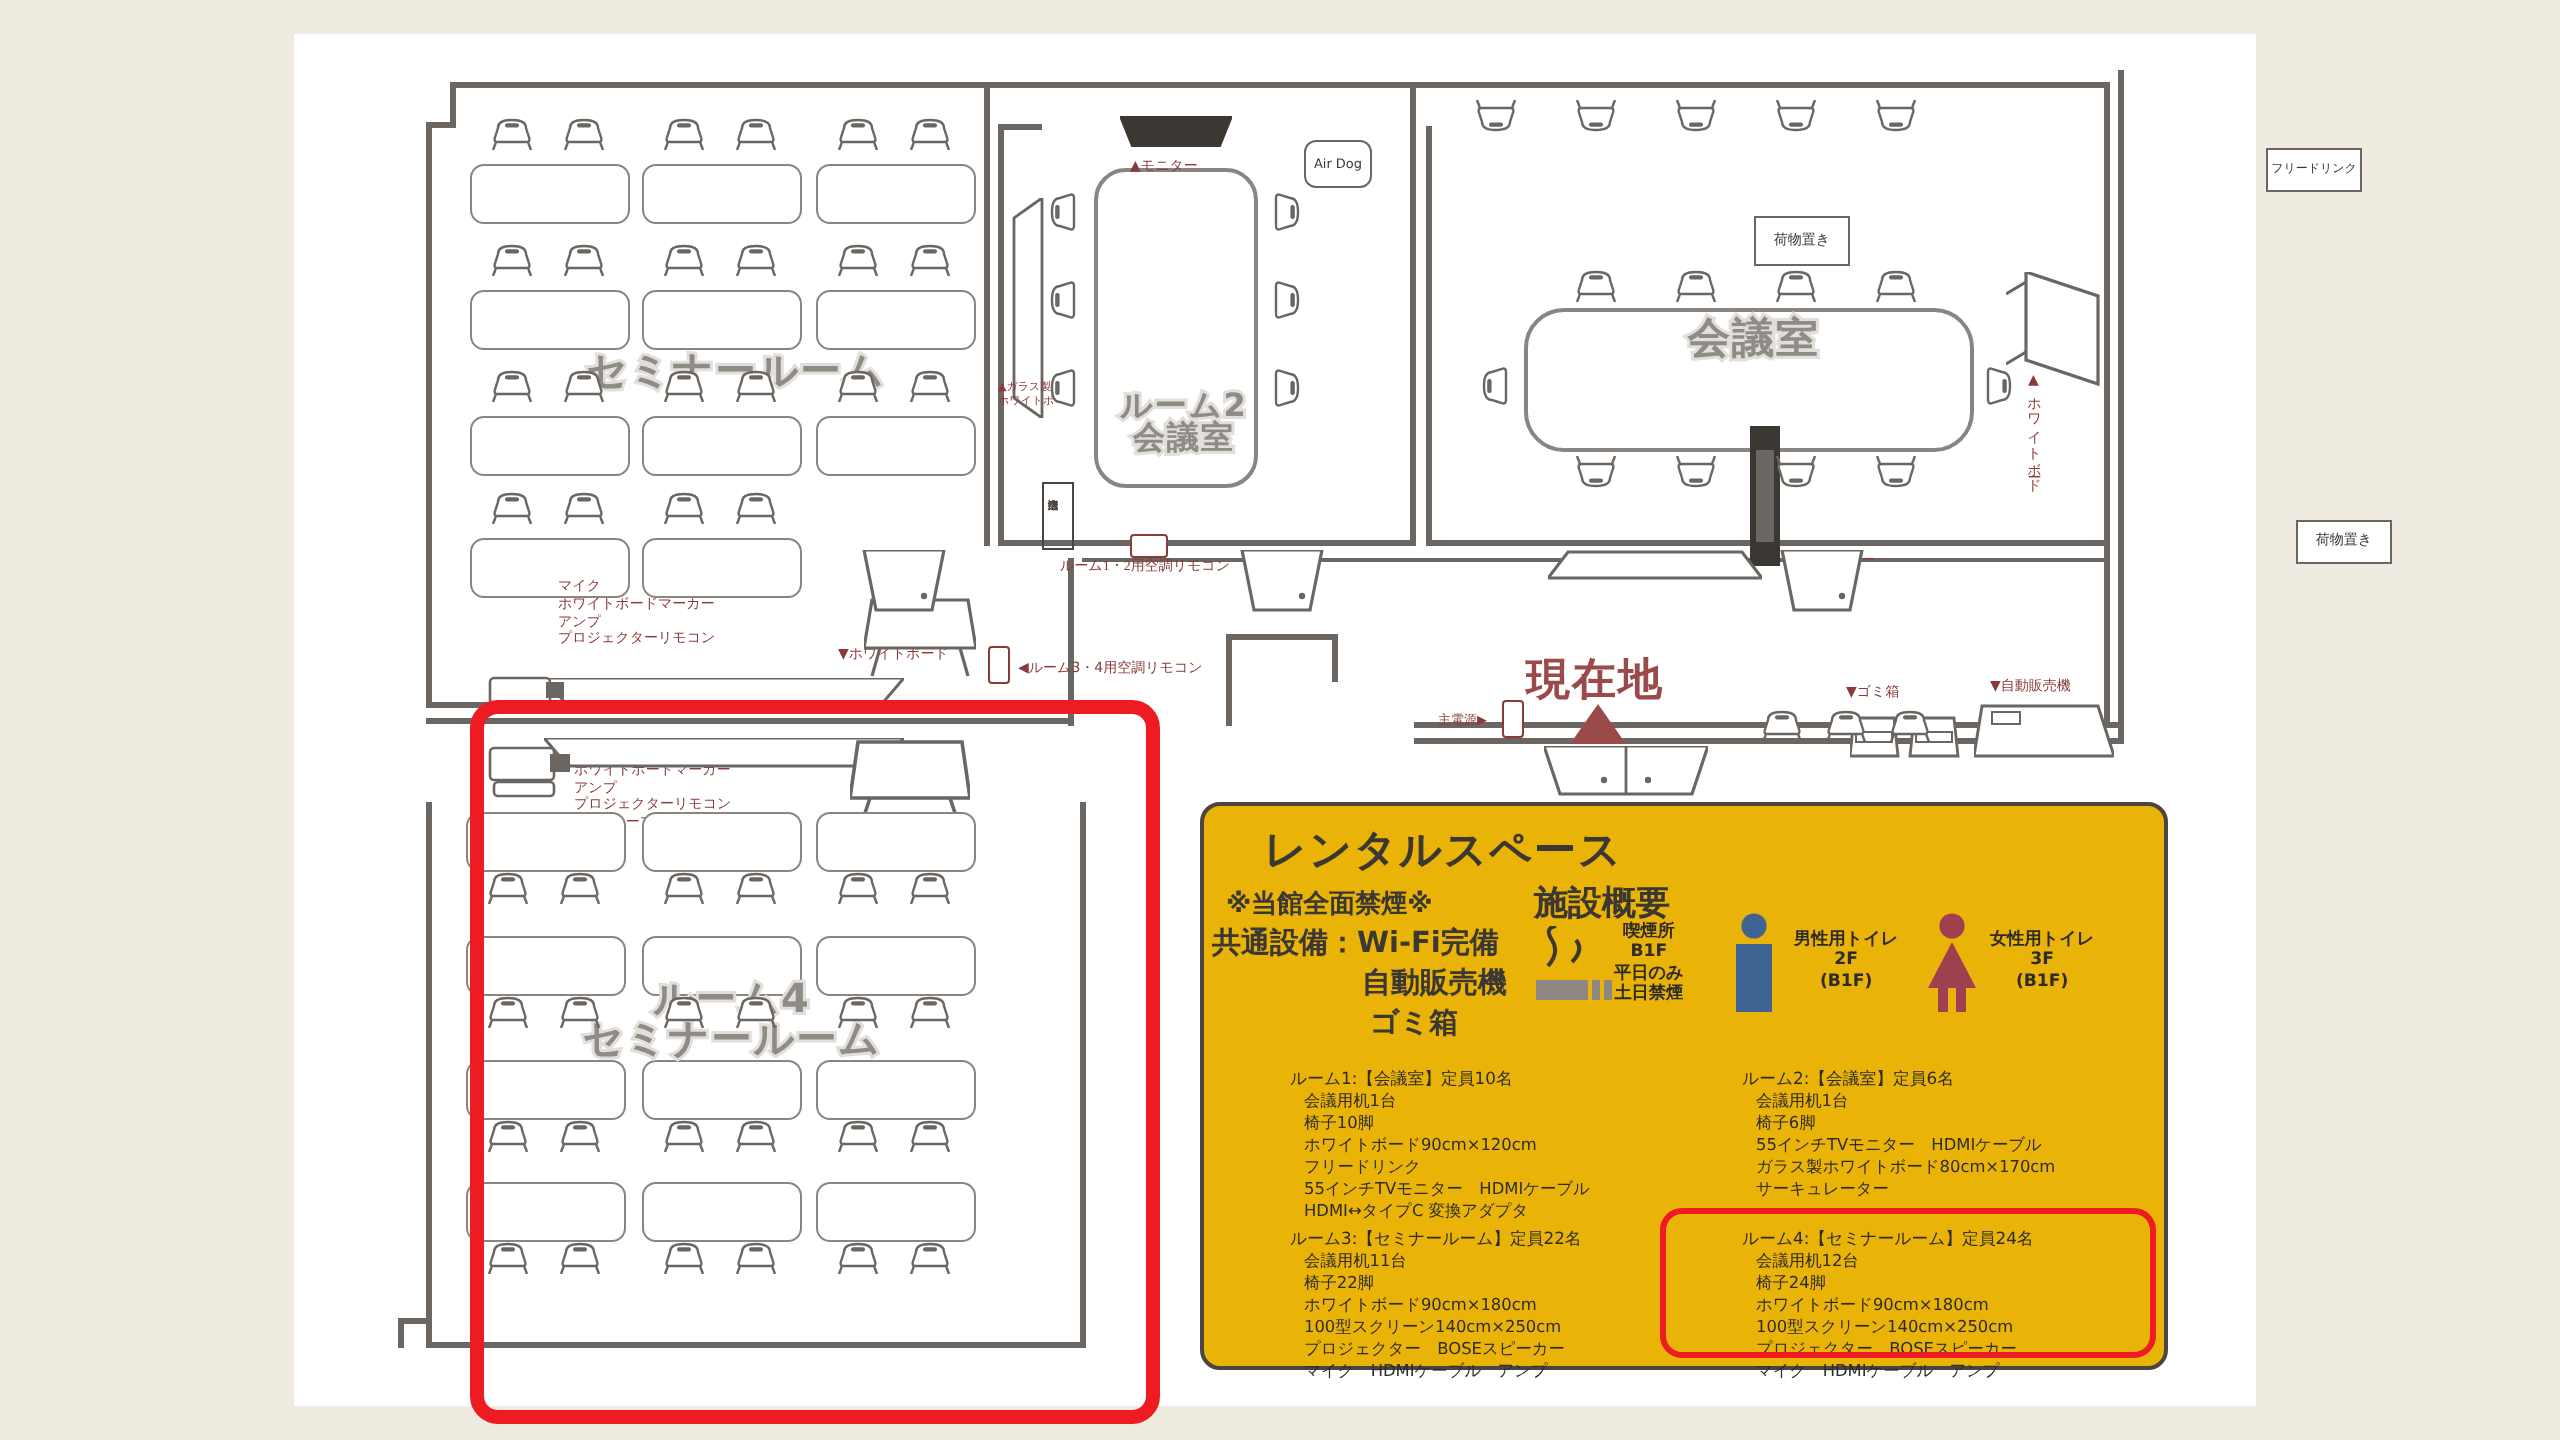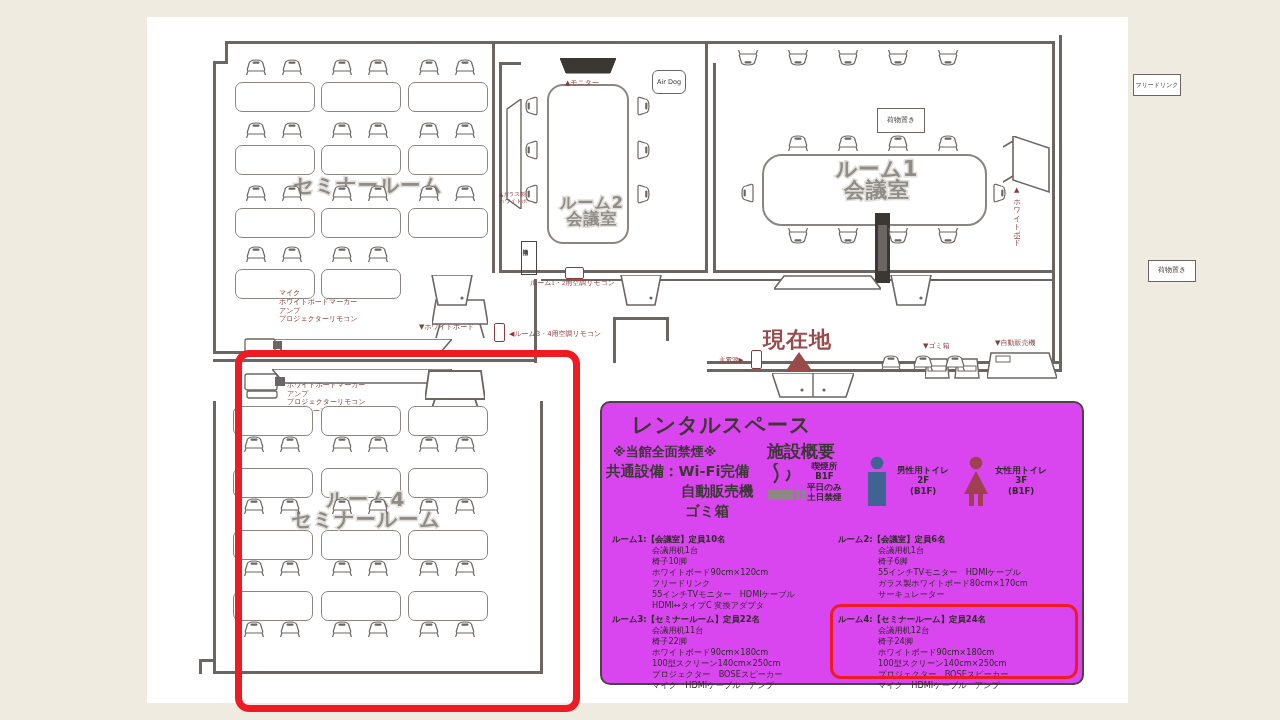--- a/index.html
+++ b/index.html
@@ -36,27 +36,27 @@
   }
   .roomname span{display:block;}
   .redbox{
     position:absolute;border:7px solid #ee1c22;border-radius:14px;
     box-sizing:border-box;pointer-events:none;
   }
   .redbox.thin{border-width:3.5px;border-radius:11px;}
   
   #summary{
     position:absolute;left:453px;top:384px;width:484px;height:284px;
-    border:2px solid #4a4541;border-radius:10px;background:#d946ef;box-sizing:border-box;
+    border:2px solid #4a4541;border-radius:10px;background:#eab308;box-sizing:border-box;
   }
   .s-title{
     position:absolute;font-weight:bold;color:#3b3733;white-space:nowrap;
   }
   .s-text{position:absolute;color:#3b3733;white-space:nowrap;}
-  .rm-head{position:absolute;font-weight:bold;font-size:8.4px;color:#2e2b28;white-space:nowrap;}
+  .rm-head{position:absolute;font-weight:normal;font-size:8.4px;color:#2e2b28;white-space:nowrap;margin-left:33px;}
   .rm-list{position:absolute;font-size:8.2px;color:#2e2b28;line-height:1.33;white-space:nowrap;}
   .genbox{position:absolute;text-align:center;font-weight:bold;font-size:8.6px;color:#2e2b28;line-height:1.2;}
   #genzai{
     position:absolute;left:616px;top:308px;font-size:22px;font-weight:bold;
     color:#9b4a4a;letter-spacing:1px;white-space:nowrap;
   }
 </style>
 </head>
 <body>
 
@@ -170,21 +170,20 @@
       <span>ルーム2</span>
       <span>会議室</span>
     </div>
     <div class="abs" style="left:418px;top:250px;width:17px;height:10px;border:1.4px solid #8b3a3a;border-radius:2px;background:#fff;"></div>
     <div class="note" style="left:383px;top:262px;font-family:Liberation Serif, serif;">
       <span>ルーム1・2用空調リモコン</span>
     </div>
 
     <div class="desk" style="left:615px;top:137px;width:225px;height:72px;border-radius:20px;border-width:2px;"></div>
     <div class="roomname" style="left:635px;top:142px;width:190px;font-size:21px;">
-      <span>ルーム1</span>
       <span>会議室</span>
     </div>
     <svg class="abs" style="left:728px;top:196px;" width="17" height="72">
       <rect x="0" y="0" width="15" height="70" fill="#3b3733"></rect>
       <rect x="3" y="12" width="9" height="46" fill="#6b6661"></rect>
     </svg>
     <div class="note" style="left:757px;top:259px;">
       <span>▲モニター</span>
     </div>
     <div class="label-box" style="left:730px;top:91px;width:48px;height:25px;">

